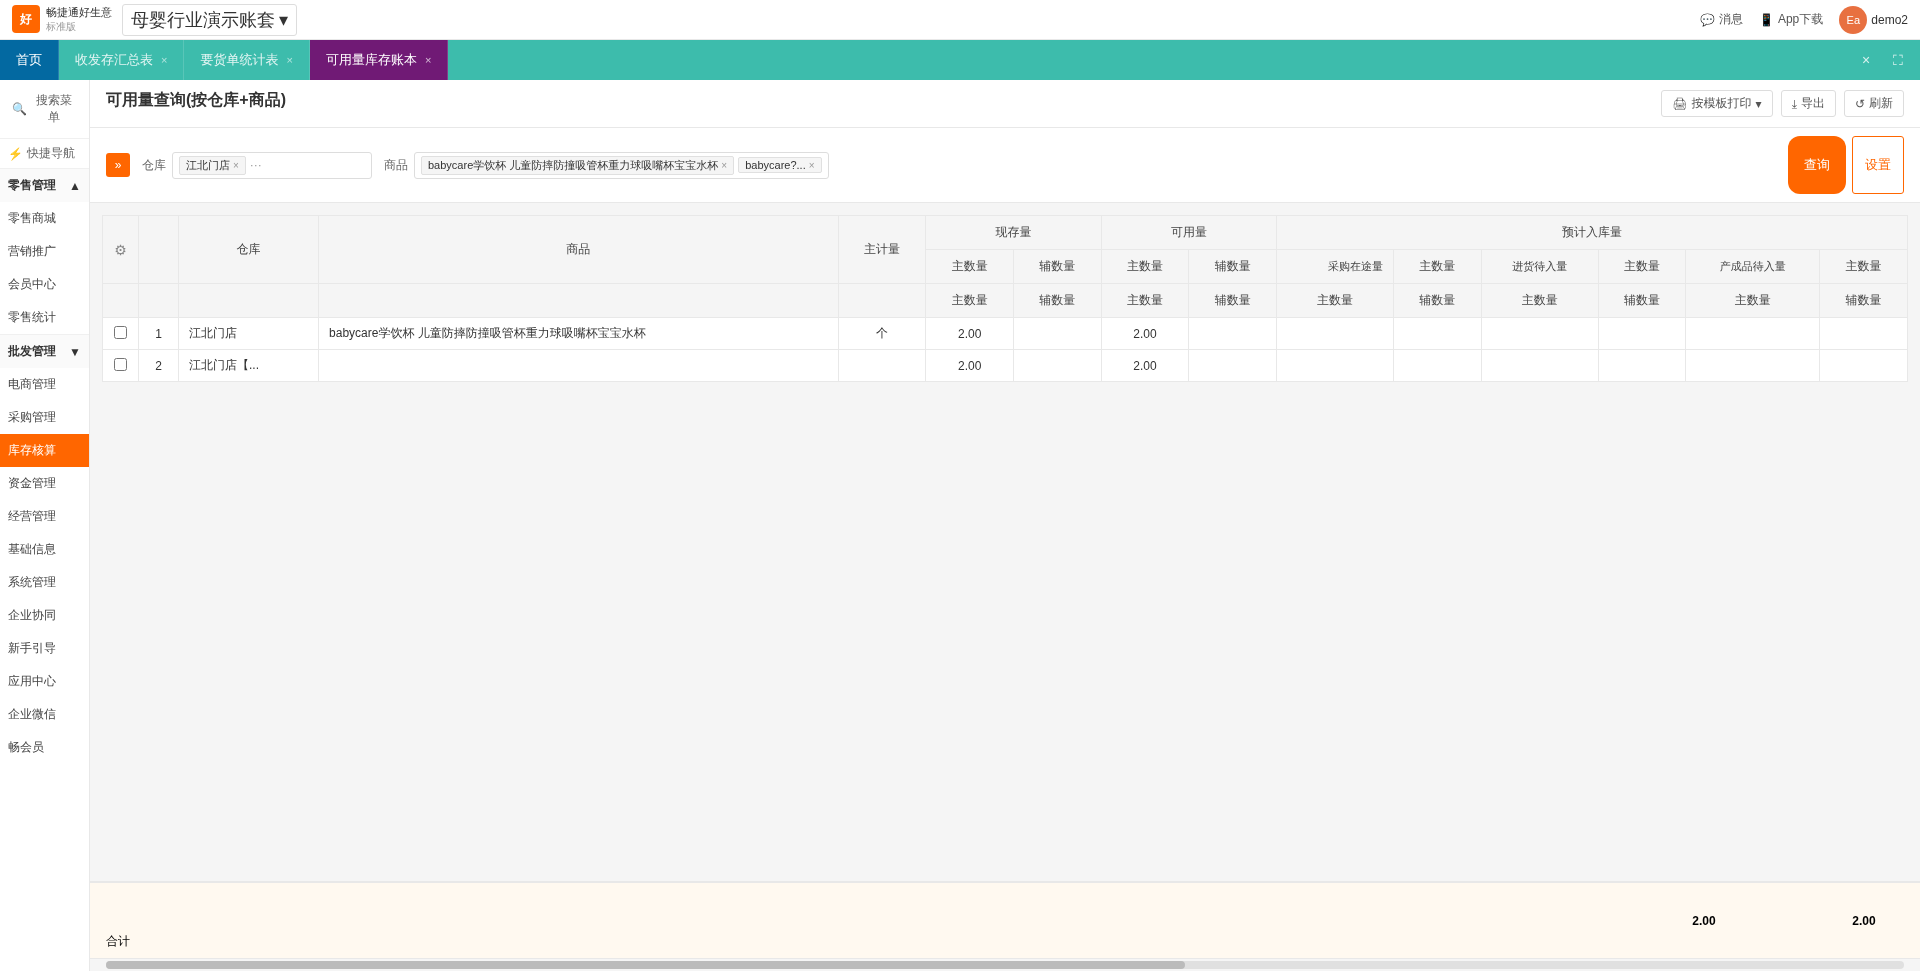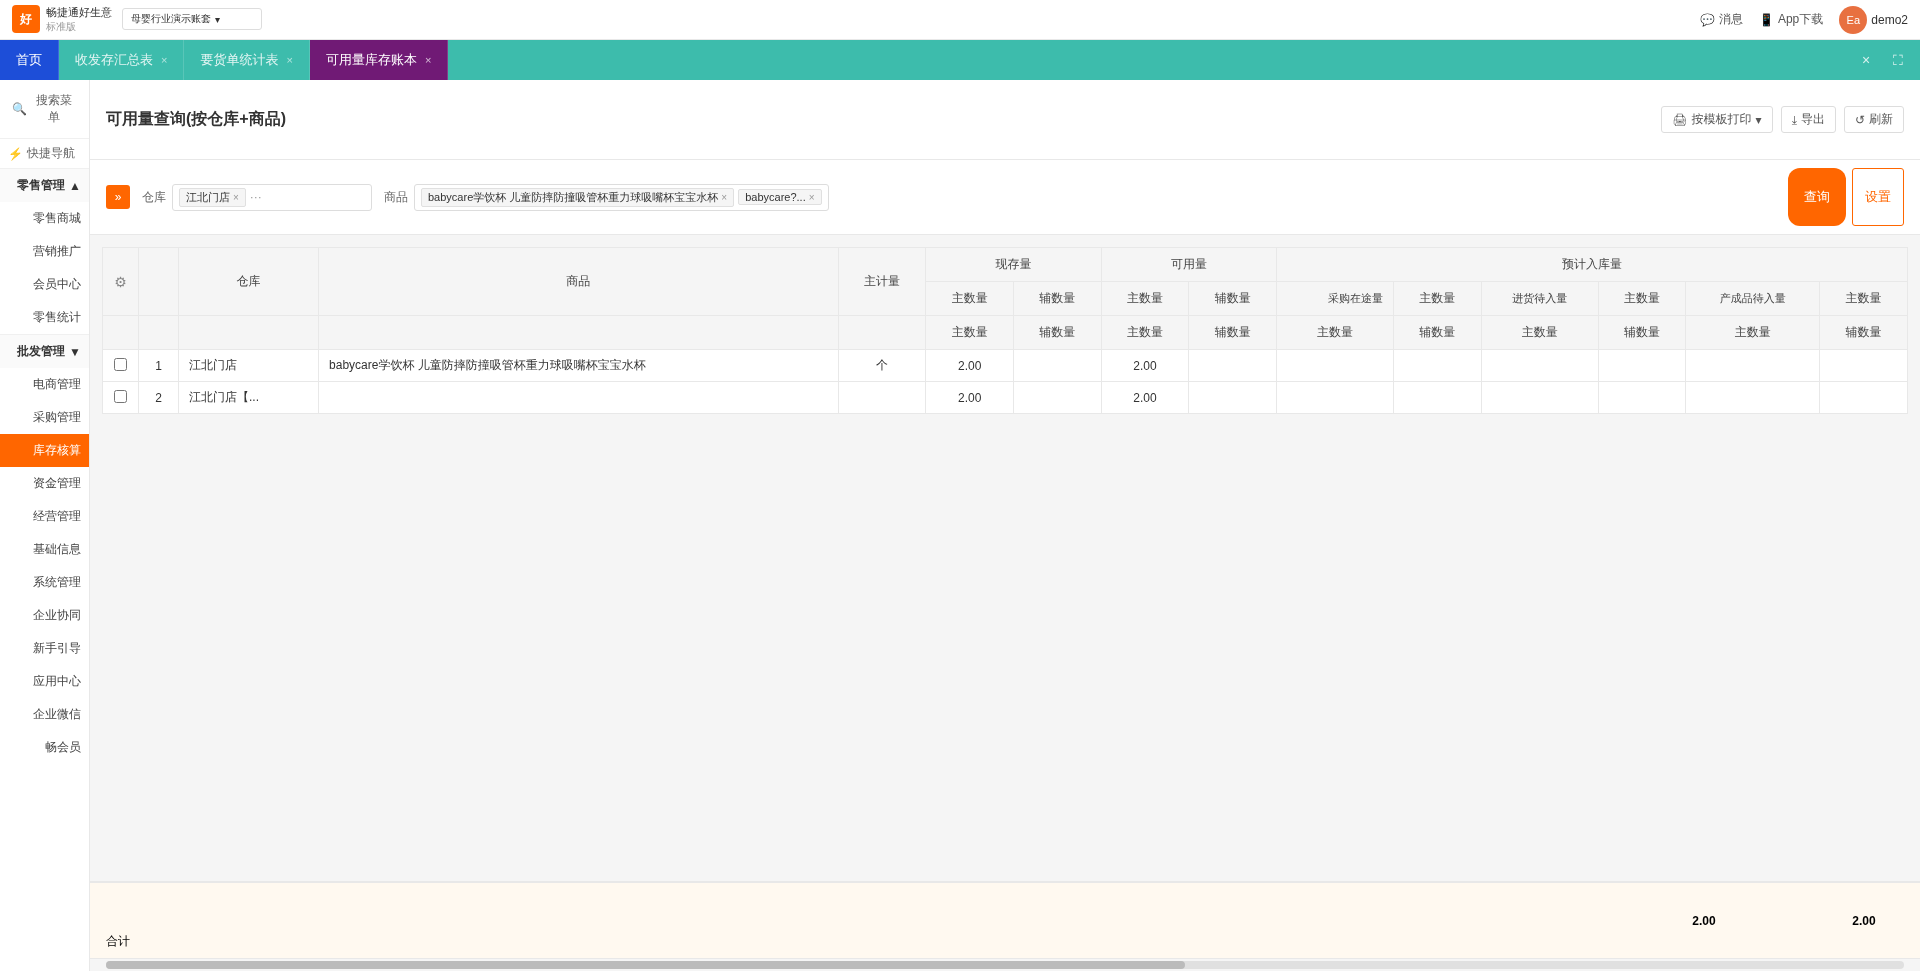--- a/index.html
+++ b/index.html
@@ -48,21 +48,21 @@
       color: #999;
     }
     .org-selector {
       display: flex;
       align-items: center;
       gap: 4px;
       border: 1px solid #ddd;
       padding: 3px 8px;
       border-radius: 3px;
       cursor: pointer;
-      font-size: 10px;
+      font-size: 18px;
       color: #333;
       background: #fff;
       min-width: 140px;
     }
     .top-bar-right {
       display: flex;
       align-items: center;
       gap: 16px;
       font-size: 12px;
       color: #555;
@@ -106,21 +106,21 @@
       font-size: 13px;
       gap: 6px;
       border-right: 1px solid rgba(255,255,255,0.15);
       white-space: nowrap;
     }
     .nav-tab.active {
       background: #701a75;
       color: #fff;
     }
     .nav-tab.home {
-      background: #1d4ed8;
+      background: #0369a1;
       color: #fff;
     }
     .nav-tab-close {
       font-size: 11px;
       opacity: 0.7;
       margin-left: 2px;
     }
     .nav-tabs-spacer { flex: 1; }
     .nav-tabs-actions {
       display: flex;
@@ -186,21 +186,21 @@
     .sidebar-section {
       border-bottom: 1px solid #f0f0f0;
     }
     .sidebar-item {
       padding: 8px 8px;
       font-size: 12px;
       color: #444;
       cursor: pointer;
       display: flex;
       align-items: center;
-      justify-content: flex-end;
+      justify-content: space-between;
       gap: 4px;
     }
     .sidebar-item.active {
       background: #ff6600;
       color: #fff;
     }
     .sidebar-item.section-header {
       font-weight: bold;
       color: #333;
       background: #fafafa;
@@ -209,24 +209,23 @@
     
     .content {
       flex: 1;
       display: flex;
       flex-direction: column;
       overflow: hidden;
       background: #f5f5f5;
     }
     .page-header {
       background: #fff;
-      padding: 26px 16px;
+      padding: 10px 16px;
       border-bottom: 1px solid #e8e8e8;
       display: flex;
-      align-items: center;
       justify-content: space-between;
       flex-shrink: 0;
     }
     .page-title {
       font-size: 16px;
       font-weight: bold;
       color: #333;
     }
     .page-actions {
       display: flex;

